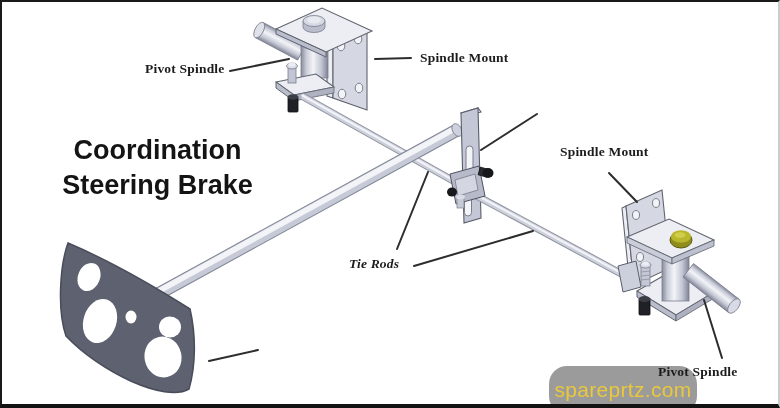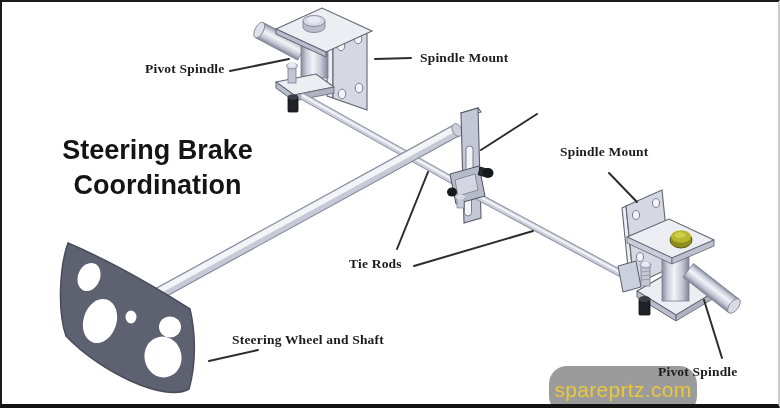--- a/index.html
+++ b/index.html
@@ -28,21 +28,21 @@
   #watermark{
     position:absolute;left:549px;top:366px;width:148px;height:48px;z-index:2;
     border-radius:18px;background:var(--watermark-bg,#9b9b9b);
     display:flex;align-items:center;justify-content:center;
     font-size:21px;letter-spacing:.3px;color:var(--watermark-text,#e9c83c);
   }
   #lbl-pivot-spindle-top{left:145px;top:61px;}
   #lbl-spindle-mount-top{left:420px;top:50px;}
   #lbl-connector-bar{left:512px;top:90px;}
   #lbl-spindle-mount-right{left:560px;top:144px;}
-  #lbl-tie-rods{left:349px;top:256px;}
+  #lbl-tie-rods{left:349px;top:256px;font-style:italic;}
   #lbl-steering-wheel{left:232px;top:332px;}
   #lbl-pivot-spindle-bottom{left:658px;top:364px;}
   #edge-frame{
     position:absolute;inset:0;z-index:5;pointer-events:none;
     border-top:2px solid #1a1a1a;border-left:2px solid #1a1a1a;
     border-bottom:4px solid #121212;border-right:2px solid #cccccc;
   }
 </style>
 </head>
 <body>
@@ -178,29 +178,28 @@
     <line class="leader" x1="375" y1="59" x2="411" y2="58"></line>
     <line class="leader" x1="537" y1="114" x2="481" y2="150"></line>
     <line class="leader" x1="609" y1="173" x2="637" y2="202"></line>
     <line class="leader" x1="428" y1="172" x2="397" y2="249"></line>
     <line class="leader" x1="414" y1="266" x2="533" y2="231"></line>
     <line class="leader" x1="209" y1="361" x2="258" y2="350"></line>
     <line class="leader" x1="722" y1="358" x2="704" y2="300"></line>
   </svg>
 
   <div id="page-title">
+    <div>Coordination</div>
     <div>Steering Brake</div>
-    <div>Coordination</div>
   </div>
 
   <div class="part-label" id="lbl-pivot-spindle-top">Pivot Spindle</div>
   <div class="part-label" id="lbl-spindle-mount-top">Spindle Mount</div>
   <div class="part-label" id="lbl-spindle-mount-right">Spindle Mount</div>
   <div class="part-label" id="lbl-tie-rods">Tie Rods</div>
-  <div class="part-label" id="lbl-steering-wheel">Steering Wheel and Shaft</div>
   <div class="part-label" id="lbl-pivot-spindle-bottom">Pivot Spindle</div>
 
   <div id="watermark">
     <span>spareprtz.com</span>
   </div>
 
   <div id="edge-frame"></div>
 </div>
 
 </body></html>

